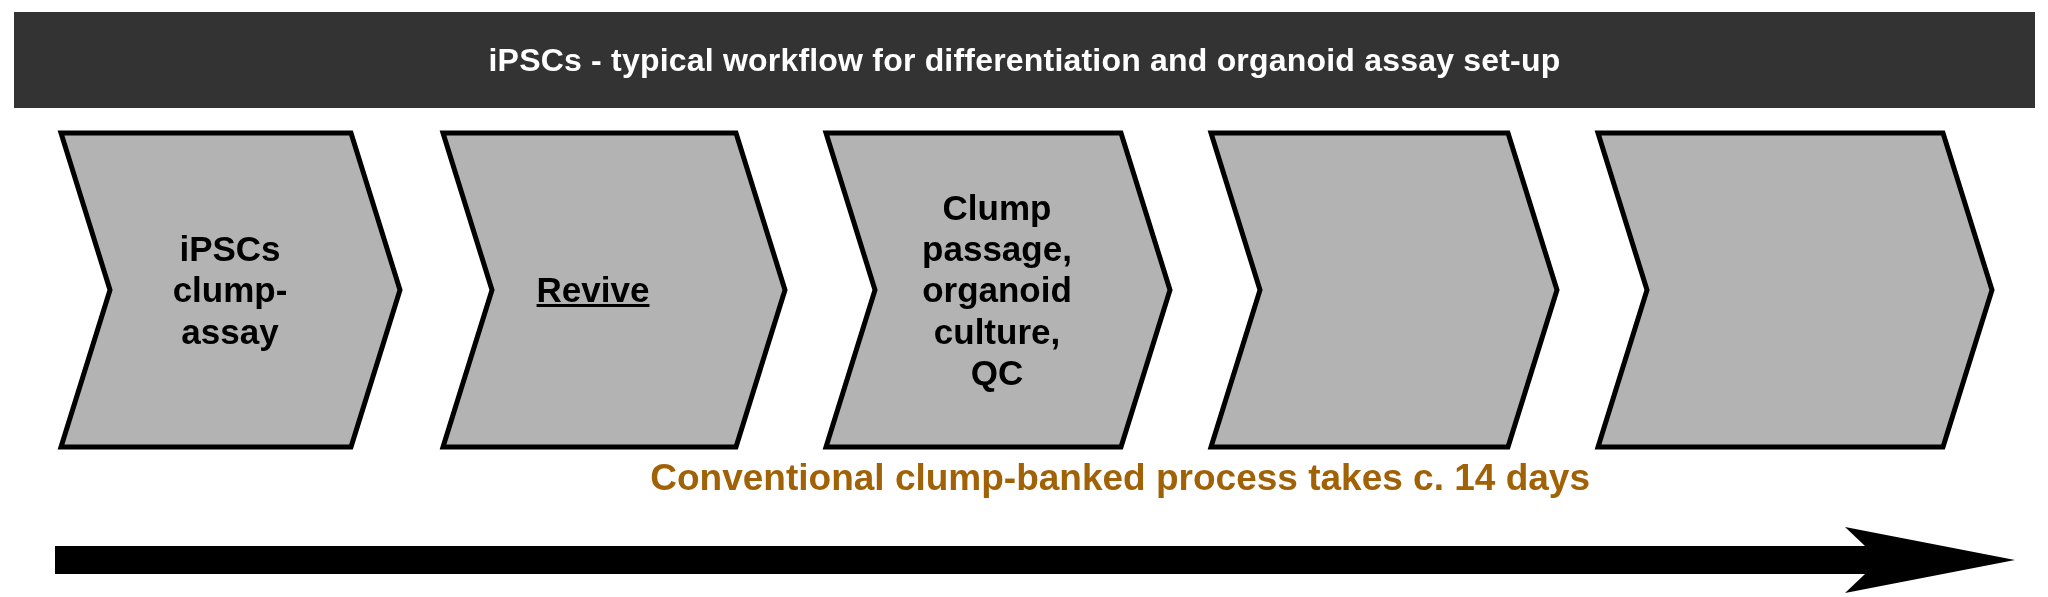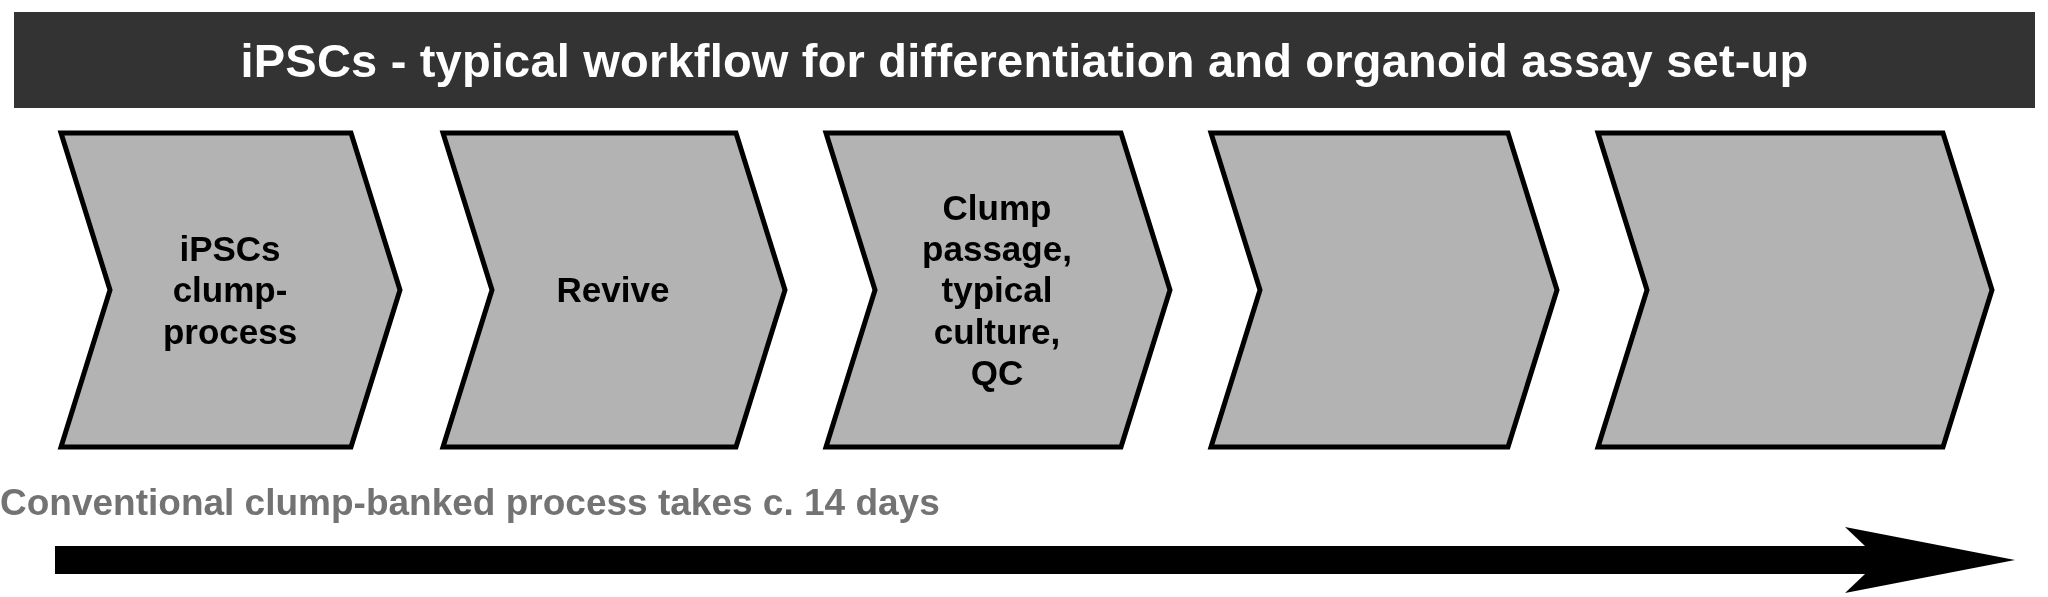--- a/index.html
+++ b/index.html
@@ -29,21 +29,21 @@
     background: #333333;
     display: flex;
     align-items: center;
     justify-content: center;
     box-sizing: border-box;
   }
   #header-title {
     color: #ffffff;
     font-family: "Liberation Sans", sans-serif;
     font-weight: bold;
-    font-size: 47px;
+    font-size: 32px;
     letter-spacing: 0.2px;
     white-space: nowrap;
     text-align: center;
     line-height: 1;
   }
 
   
   #chevron-row {
     position: absolute;
     left: 0;
@@ -79,24 +79,24 @@
     font-weight: bold;
     font-size: 35px;
     line-height: 1.18;
     white-space: pre-line;
   }
 
   
   #footer-caption {
     position: absolute;
     left: 0;
-    top: 484px;
+    top: 459px;
     width: 1590px;
-    text-align: left;
-    color: #737373;
+    text-align: right;
+    color: #a16207;
     font-family: "Liberation Sans", sans-serif;
     font-weight: bold;
     font-size: 37px;
     line-height: 1;
     white-space: nowrap;
   }
   #timeline-arrow {
     position: absolute;
     left: 55px;
     top: 527px;
@@ -121,41 +121,41 @@
   <div id="chevron-row">
 
     <div class="chevron" style="left:58px; width:345px;">
       <svg viewBox="0 0 345 320" preserveAspectRatio="none">
         <polygon points="3,3 293,3 342,160 293,317 3,317 52,160" fill="#b3b3b3" stroke="#000000" stroke-width="5" stroke-linejoin="miter"></polygon>
       </svg>
     </div>
     <div class="chevron-label" style="left:80px; width:300px;">
       <span>iPSCs
 clump-
-process</span>
+assay</span>
     </div>
 
     <div class="chevron" style="left:440px; width:348px;">
       <svg viewBox="0 0 348 320" preserveAspectRatio="none">
         <polygon points="3,3 296,3 345,160 296,317 3,317 52,160" fill="#b3b3b3" stroke="#000000" stroke-width="5" stroke-linejoin="miter"></polygon>
       </svg>
     </div>
-    <div class="chevron-label" style="left:462px; width:302px;">
+    <div class="chevron-label" style="left:442px; width:302px;text-decoration:underline;">
       <span>Revive</span>
     </div>
 
     <div class="chevron" style="left:823px; width:350px;">
       <svg viewBox="0 0 350 320" preserveAspectRatio="none">
         <polygon points="3,3 298,3 347,160 298,317 3,317 52,160" fill="#b3b3b3" stroke="#000000" stroke-width="5" stroke-linejoin="miter"></polygon>
       </svg>
     </div>
     <div class="chevron-label" style="left:845px; width:304px;">
       <span>Clump
 passage,
-typical
+organoid
 culture,
 QC</span>
     </div>
 
     <div class="chevron" style="left:1208px; width:352px;">
       <svg viewBox="0 0 352 320" preserveAspectRatio="none">
         <polygon points="3,3 300,3 349,160 300,317 3,317 52,160" fill="#b3b3b3" stroke="#000000" stroke-width="5" stroke-linejoin="miter"></polygon>
       </svg>
     </div>
 

